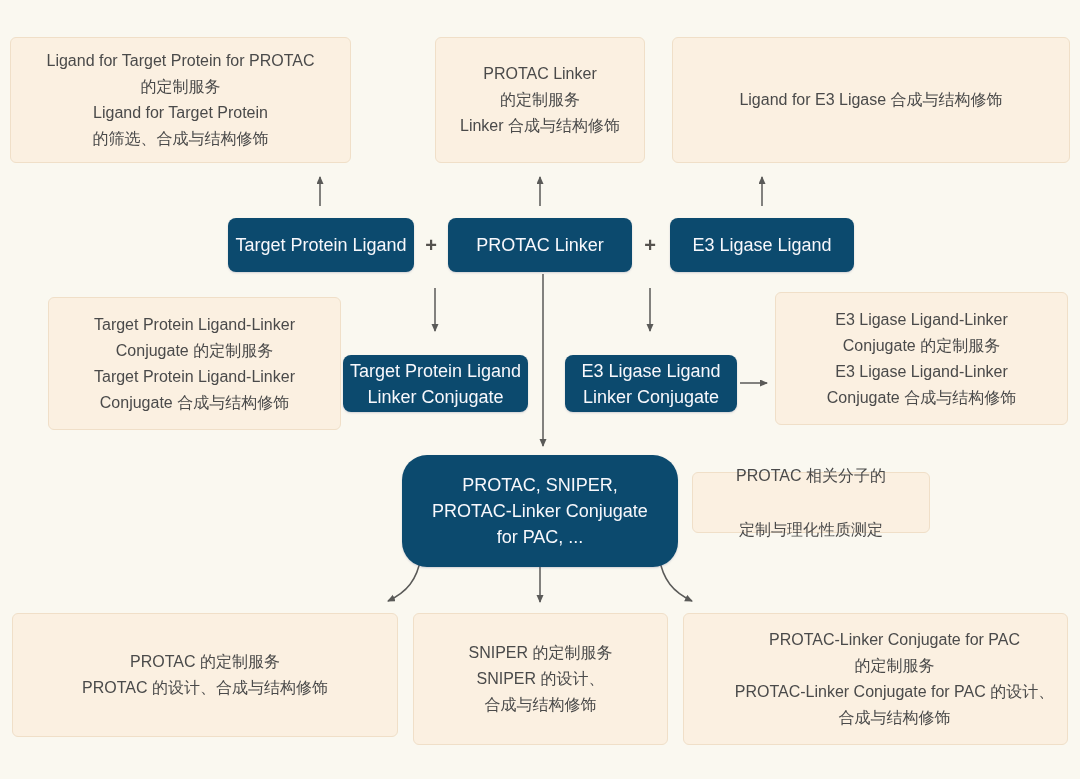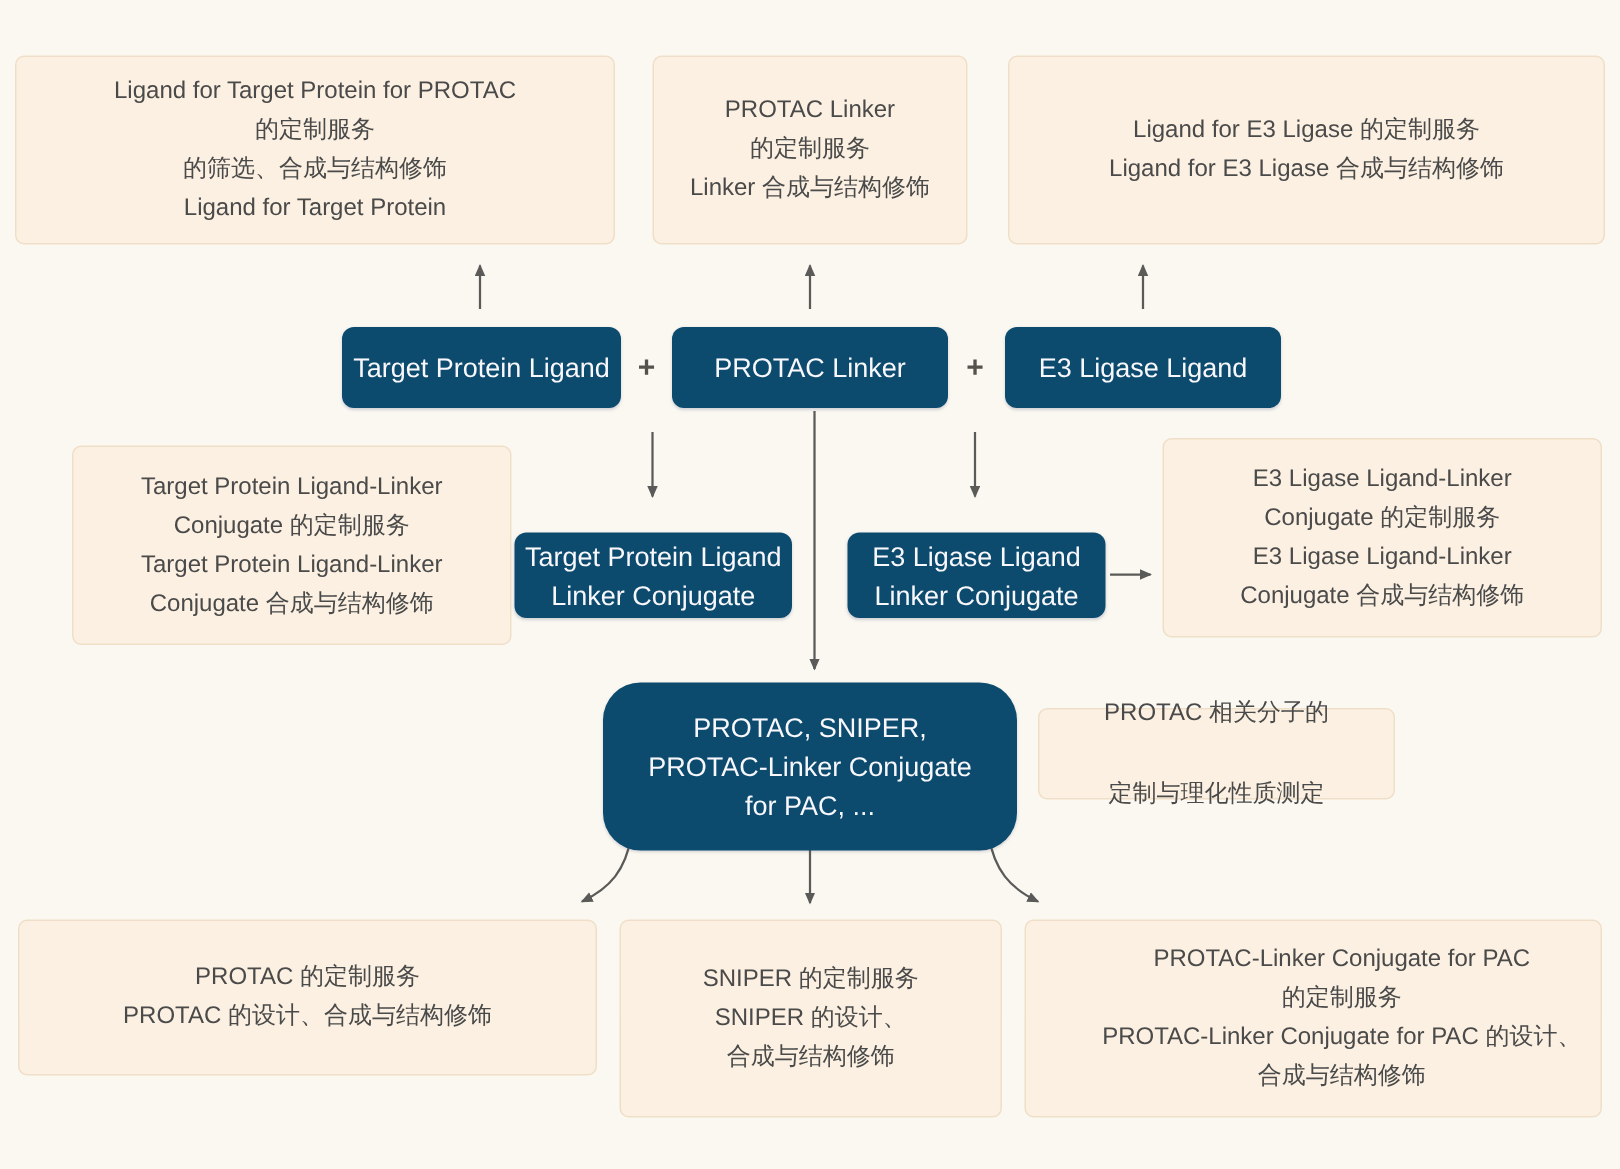--- a/index.html
+++ b/index.html
@@ -45,35 +45,34 @@
       <path d="M 650 288 L 650 331" marker-end="url(#ah)"></path>
       <path d="M 543 274 L 543 446" marker-end="url(#ah)"></path>
       <path d="M 340 383 L 313 383" marker-end="url(#ah)"></path>
       <path d="M 740 383 L 767 383" marker-end="url(#ah)"></path>
       <path d="M 421 557 C 417 580 407 592 388 601" marker-end="url(#ah)"></path>
       <path d="M 540 557 L 540 602" marker-end="url(#ah)"></path>
       <path d="M 659 557 C 663 580 673 592 692 601" marker-end="url(#ah)"></path>
     </g>
   </svg>
 
-  <div class="box cream" style="left:10px;top:37px;width:400px;height:126px;">
+  <div class="box cream" style="left:10px;top:37px;width:341px;height:126px;">
     <span class="line">Ligand for Target Protein for PROTAC</span>
     <span class="line">的定制服务</span>
+    <span class="line">Ligand for Target Protein</span>
     <span class="line">的筛选、合成与结构修饰</span>
-    <span class="line">Ligand for Target Protein</span>
   </div>
 
   <div class="box cream" style="left:435px;top:37px;width:210px;height:126px;">
     <span class="line">PROTAC Linker</span>
     <span class="line">的定制服务</span>
     <span class="line">Linker 合成与结构修饰</span>
   </div>
 
   <div class="box cream" style="left:672px;top:37px;width:398px;height:126px;">
-    <span class="line">Ligand for E3 Ligase 的定制服务</span>
     <span class="line">Ligand for E3 Ligase 合成与结构修饰</span>
   </div>
 
   <div class="box purple" style="left:228px;top:218px;width:186px;height:54px;">
     <span class="line">Target Protein Ligand</span>
   </div>
   <span class="plus" style="left:421px;top:235px;">+</span>
   <div class="box purple" style="left:448px;top:218px;width:184px;height:54px;">
     <span class="line">PROTAC Linker</span>
   </div>
@@ -110,21 +109,21 @@
     <span class="line">PROTAC, SNIPER,</span>
     <span class="line">PROTAC-Linker Conjugate</span>
     <span class="line">for PAC, ...</span>
   </div>
 
   <div class="box cream" style="left:692px;top:472px;width:238px;height:61px;gap:28px;">
     <span class="line">PROTAC 相关分子的</span>
     <span class="line">定制与理化性质测定</span>
   </div>
 
-  <div class="box cream" style="left:12px;top:613px;width:386px;height:104px;">
+  <div class="box cream" style="left:12px;top:613px;width:386px;height:124px;">
     <span class="line">PROTAC 的定制服务</span>
     <span class="line">PROTAC 的设计、合成与结构修饰</span>
   </div>
 
   <div class="box cream" style="left:413px;top:613px;width:255px;height:132px;">
     <span class="line">SNIPER 的定制服务</span>
     <span class="line">SNIPER 的设计、</span>
     <span class="line">合成与结构修饰</span>
   </div>
 

